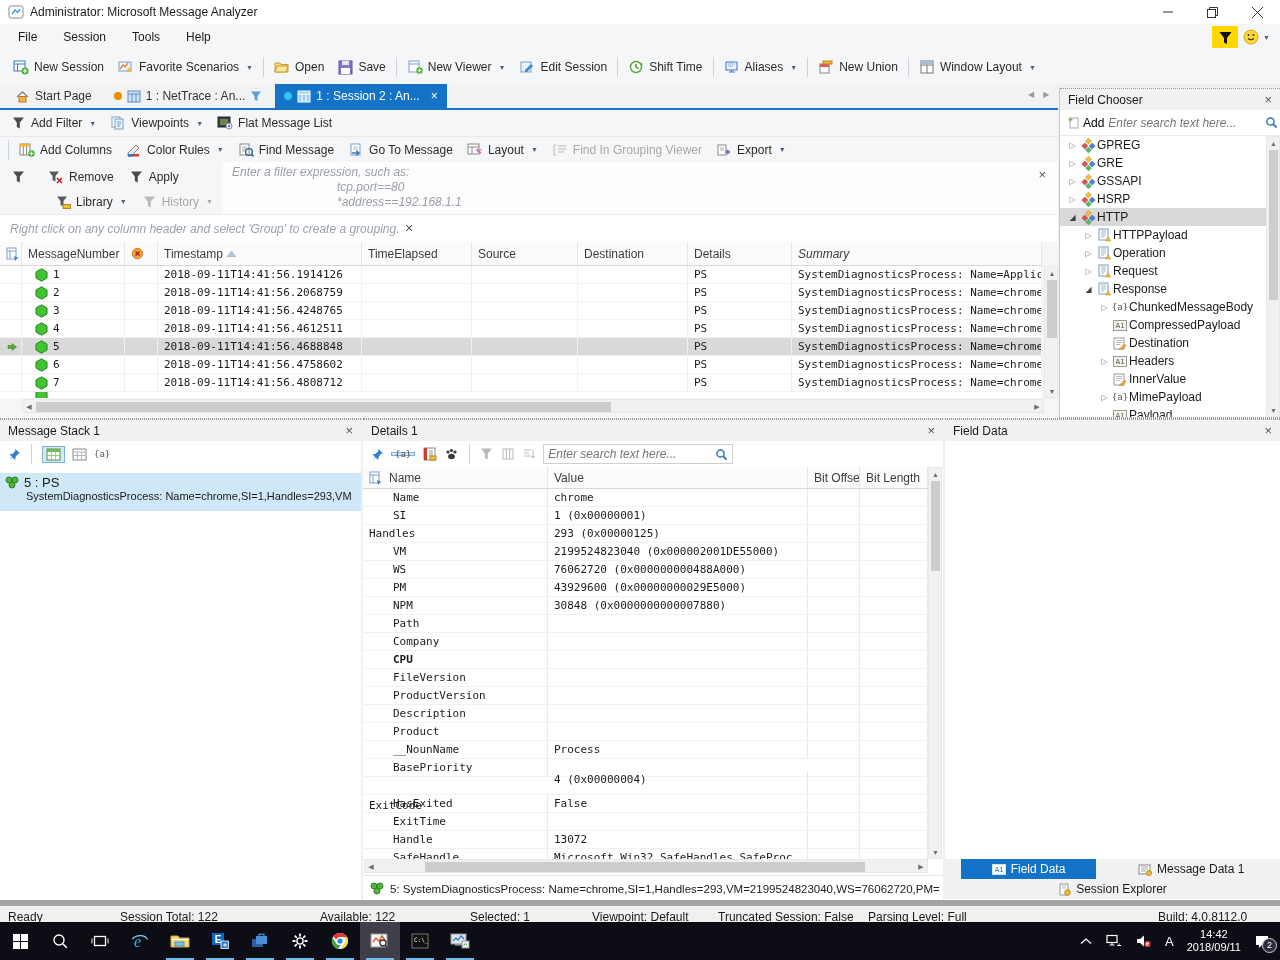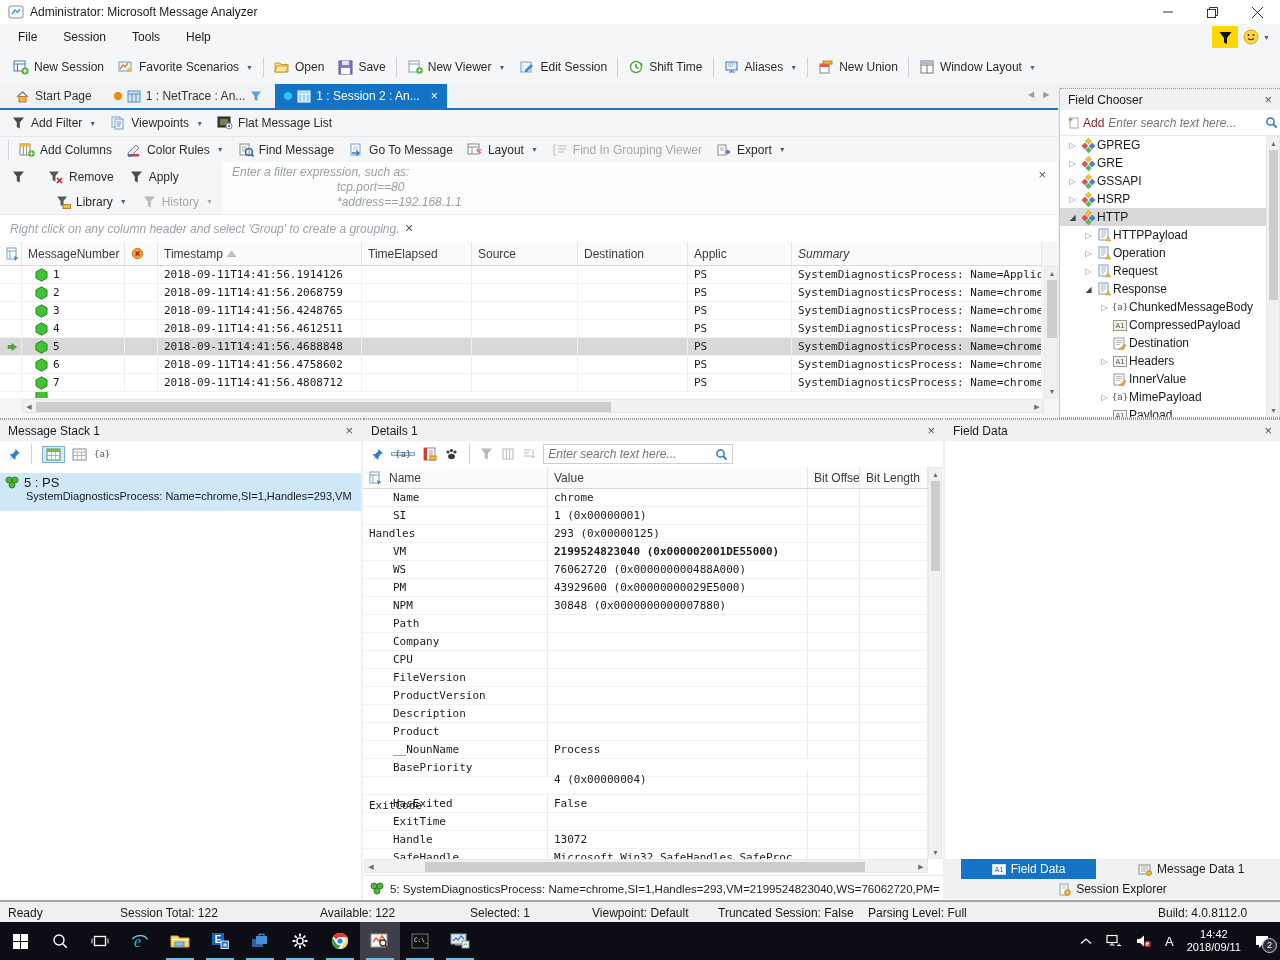--- a/index.html
+++ b/index.html
@@ -56,21 +56,21 @@
 .sortup{margin-left:4px}
 
 .sb{position:absolute;background:#f1f1f2;border:1px solid #e8e8e8}
 .sbthumb{position:absolute;background:#cdcdcd}
 .sbarrow{position:absolute;color:#6e6e6e;font-size:7px;display:flex;align-items:center;justify-content:center}
 
 .fieldchooser{position:absolute;left:1059px;top:88px;width:221px;height:330px;background:#fff;border-left:1px solid #c9c9c9;border-bottom:1px dotted #9a9a9a;overflow:hidden}
 .phead{height:22px;background:#eff1f3;display:flex;align-items:center;padding:0 8px;border-top:1px dotted #9a9a9a}
 .pclose{margin-left:auto;color:#555;font-size:13px}
 .fctb{height:26px;display:flex;align-items:center;padding:0 6px;gap:4px;background:#fff;border-bottom:1px solid #ebebeb}
-.fcadd{color:#7f1d1d;display:flex;align-items:center;gap:3px}
+.fcadd{color:#000000;display:flex;align-items:center;gap:3px}
 .searchbox{display:flex;align-items:center;flex:1}
 .searchbox input{flex:1;border:none;outline:none;font-style:italic;color:#9aa0a8;font-size:12px;font-family:"Liberation Sans",sans-serif;background:transparent;min-width:10px}
 .fctree{position:absolute;top:48px;bottom:0;left:0;right:14px;overflow:hidden}
 .trow{display:flex;align-items:center;height:18px;white-space:nowrap}
 .trow.sel{background:#d9d9d9}
 .texp{width:13px;text-align:center;font-size:8px;color:#8a8a8a;flex:none}
 .texp.exp{color:#444}
 .ticon{width:18px;flex:none;display:flex;justify-content:center}
 .bracestxt{font-family:"DejaVu Sans Mono",monospace;font-size:9px;color:#555}
 
@@ -87,21 +87,21 @@
 .dhead{position:absolute;top:48px;left:0;height:22px;display:flex;background:#fbfbfc;border-bottom:1px solid #d8d8d8;color:#3c3c3c;width:565px}
 .drows{position:absolute;top:70px;left:0;width:565px;height:370px;overflow:hidden}
 .drow{display:flex;height:18px;border-bottom:1px solid #f2f2f2}
 .dcell{padding:0 6px;border-right:1px solid #e9e9e9;height:100%;display:flex;align-items:center;white-space:nowrap;overflow:hidden}
 .dstatus{position:absolute;left:0;top:456px;width:100%;height:26px;display:flex;align-items:center;gap:5px;padding:0 6px;border-top:1px solid #e6e6e6;background:#fff;font-size:11.5px;white-space:nowrap;overflow:hidden}
 .fdtabs{position:absolute;left:0;top:440px;width:100%;background:#f0f1f3}
 .fdtabrow{display:flex;height:20px;align-items:center}
 .fdtab{display:flex;align-items:center;gap:5px;padding:0 10px;height:20px}
 .fdtab.activeblue{background:#1373c6;color:#fff}
 
-.statusbar{position:absolute;left:0;top:900px;width:1280px;height:22px;background:#f0f0f0;border-top:2px solid #a3a3a3}
+.statusbar{position:absolute;left:0;top:900px;width:1280px;height:22px;background:#f0f0f0;border-top:6px solid #a3a3a3}
 .sitem{position:absolute;top:4px;white-space:nowrap}
 
 .taskbar{position:absolute;left:0;top:922px;width:1280px;height:38px;background:#0d0d15}
 .tslot{position:absolute;top:0;height:38px;width:40px;display:flex;align-items:center;justify-content:center}
 .tslot.active{background:#3f3f49}
 .underline{position:absolute;bottom:0;left:6px;right:6px;height:2px;background:#76b9ed}
 .tray{position:absolute;right:0;top:0;height:38px;display:flex;align-items:center;gap:13px;padding-right:10px;color:#fff}
 .clock{font-size:11px;line-height:13px;text-align:center;color:#fff}
 .notifwrap{position:relative;display:flex}
 .badge{position:absolute;right:-7px;bottom:-4px;width:15px;height:15px;border-radius:50%;background:#2e2e3e;border:1px solid #cfcfcf;color:#fff;font-size:9px;display:flex;align-items:center;justify-content:center}
@@ -530,21 +530,21 @@
           <div class="hcell" style="width: 110px;">
             <span>TimeElapsed</span>
           </div>
           <div class="hcell" style="width: 106px;">
             <span>Source</span>
           </div>
           <div class="hcell" style="width: 110px;">
             <span>Destination</span>
           </div>
           <div class="hcell" style="width: 104px;">
-            <span>Applic</span>
+            <span>Details</span>
           </div>
           <div class="hcell" style="flex: 1 1 0%; font-style: italic;">
             <span>Summary</span>
           </div>
         </div>
       <div id="grid-rows">
           <div class="grow">
             <div class="gcell" style="width: 22px;"></div>
             <div class="gcell" style="width: 103px; padding-left: 13px;">
               <span class="icn">
@@ -1085,21 +1085,21 @@
           <div class="dcell" style="width: 68px;"></div>
         </div>
         <div class="drow">
           <div class="dcell mono" style="width: 185px; ">Handles</div>
           <div class="dcell mono" style="width: 260px;">293 (0x00000125)</div>
           <div class="dcell" style="width: 52px;"></div>
           <div class="dcell" style="width: 68px;"></div>
         </div>
         <div class="drow">
           <div class="dcell mono" style="width: 185px; padding-left: 30px;">VM</div>
-          <div class="dcell mono" style="width: 260px; font-weight: bold;">2199524823040 (0x000002001DE55000)</div>
+          <div class="dcell mono" style="width: 260px;">2199524823040 (0x000002001DE55000)</div>
           <div class="dcell" style="width: 52px;"></div>
           <div class="dcell" style="width: 68px;"></div>
         </div>
         <div class="drow">
           <div class="dcell mono" style="width: 185px; padding-left: 30px;">WS</div>
           <div class="dcell mono" style="width: 260px;">76062720 (0x000000000488A000)</div>
           <div class="dcell" style="width: 52px;"></div>
           <div class="dcell" style="width: 68px;"></div>
         </div>
         <div class="drow">
@@ -1120,21 +1120,21 @@
           <div class="dcell" style="width: 52px;"></div>
           <div class="dcell" style="width: 68px;"></div>
         </div>
         <div class="drow">
           <div class="dcell mono" style="width: 185px; padding-left: 30px;">Company</div>
           <div class="dcell mono" style="width: 260px;"></div>
           <div class="dcell" style="width: 52px;"></div>
           <div class="dcell" style="width: 68px;"></div>
         </div>
         <div class="drow">
-          <div class="dcell mono" style="width: 185px; padding-left: 30px;">CPU</div>
+          <div class="dcell mono" style="width: 185px; padding-left: 30px; font-weight: bold;">CPU</div>
           <div class="dcell mono" style="width: 260px;"></div>
           <div class="dcell" style="width: 52px;"></div>
           <div class="dcell" style="width: 68px;"></div>
         </div>
         <div class="drow">
           <div class="dcell mono" style="width: 185px; padding-left: 30px;">FileVersion</div>
           <div class="dcell mono" style="width: 260px;"></div>
           <div class="dcell" style="width: 52px;"></div>
           <div class="dcell" style="width: 68px;"></div>
         </div>

